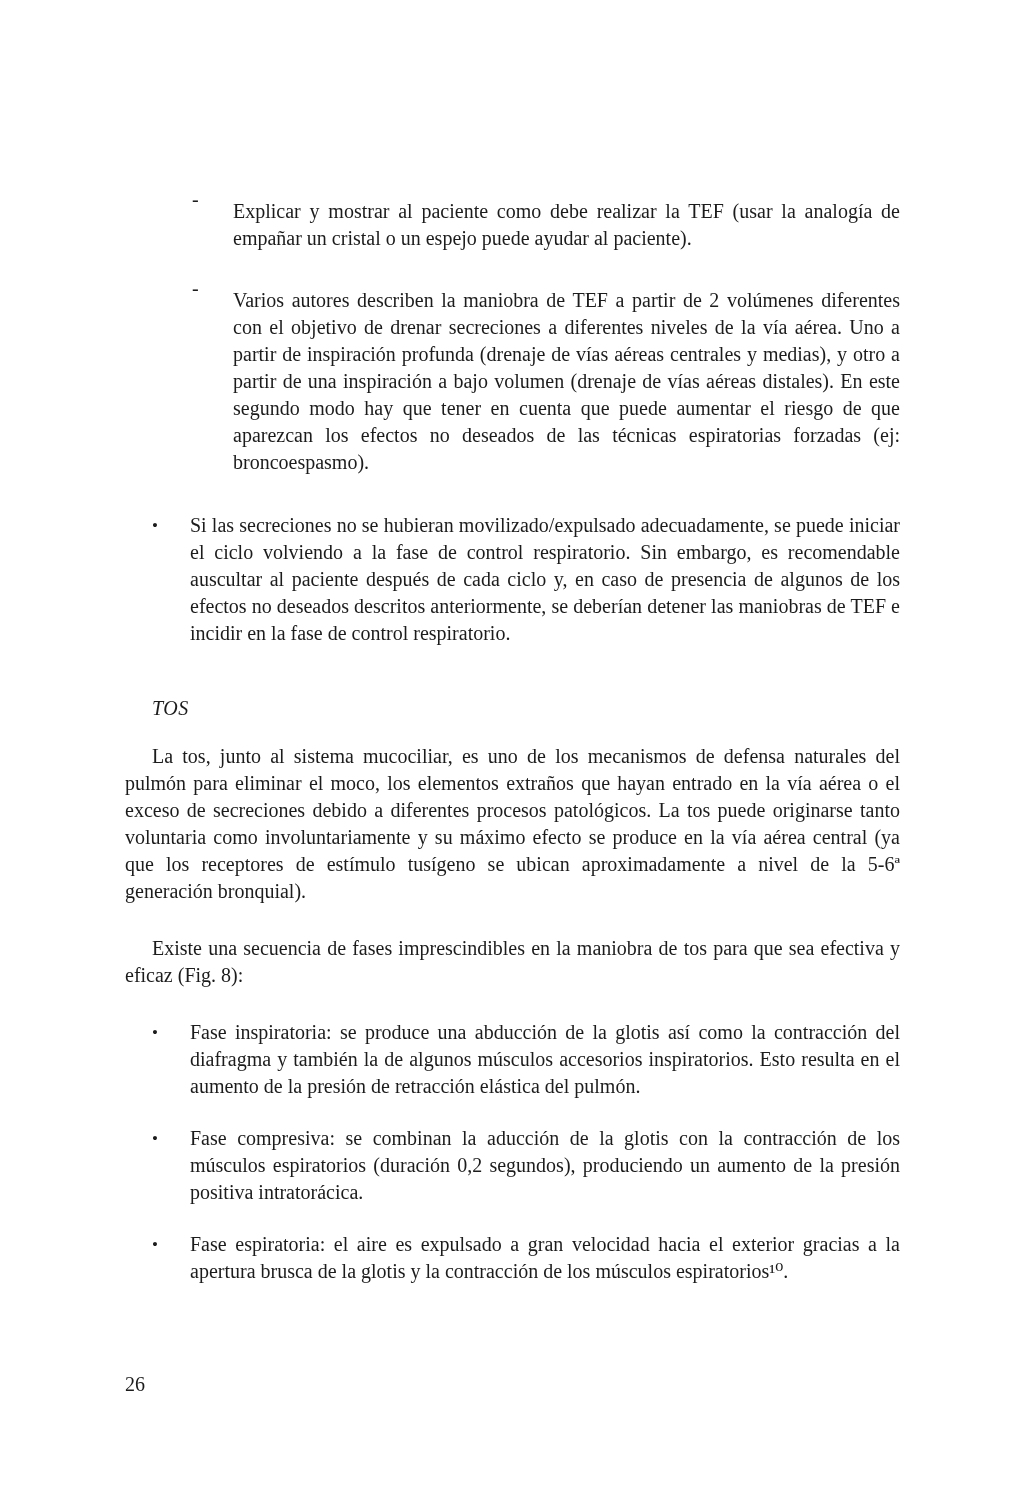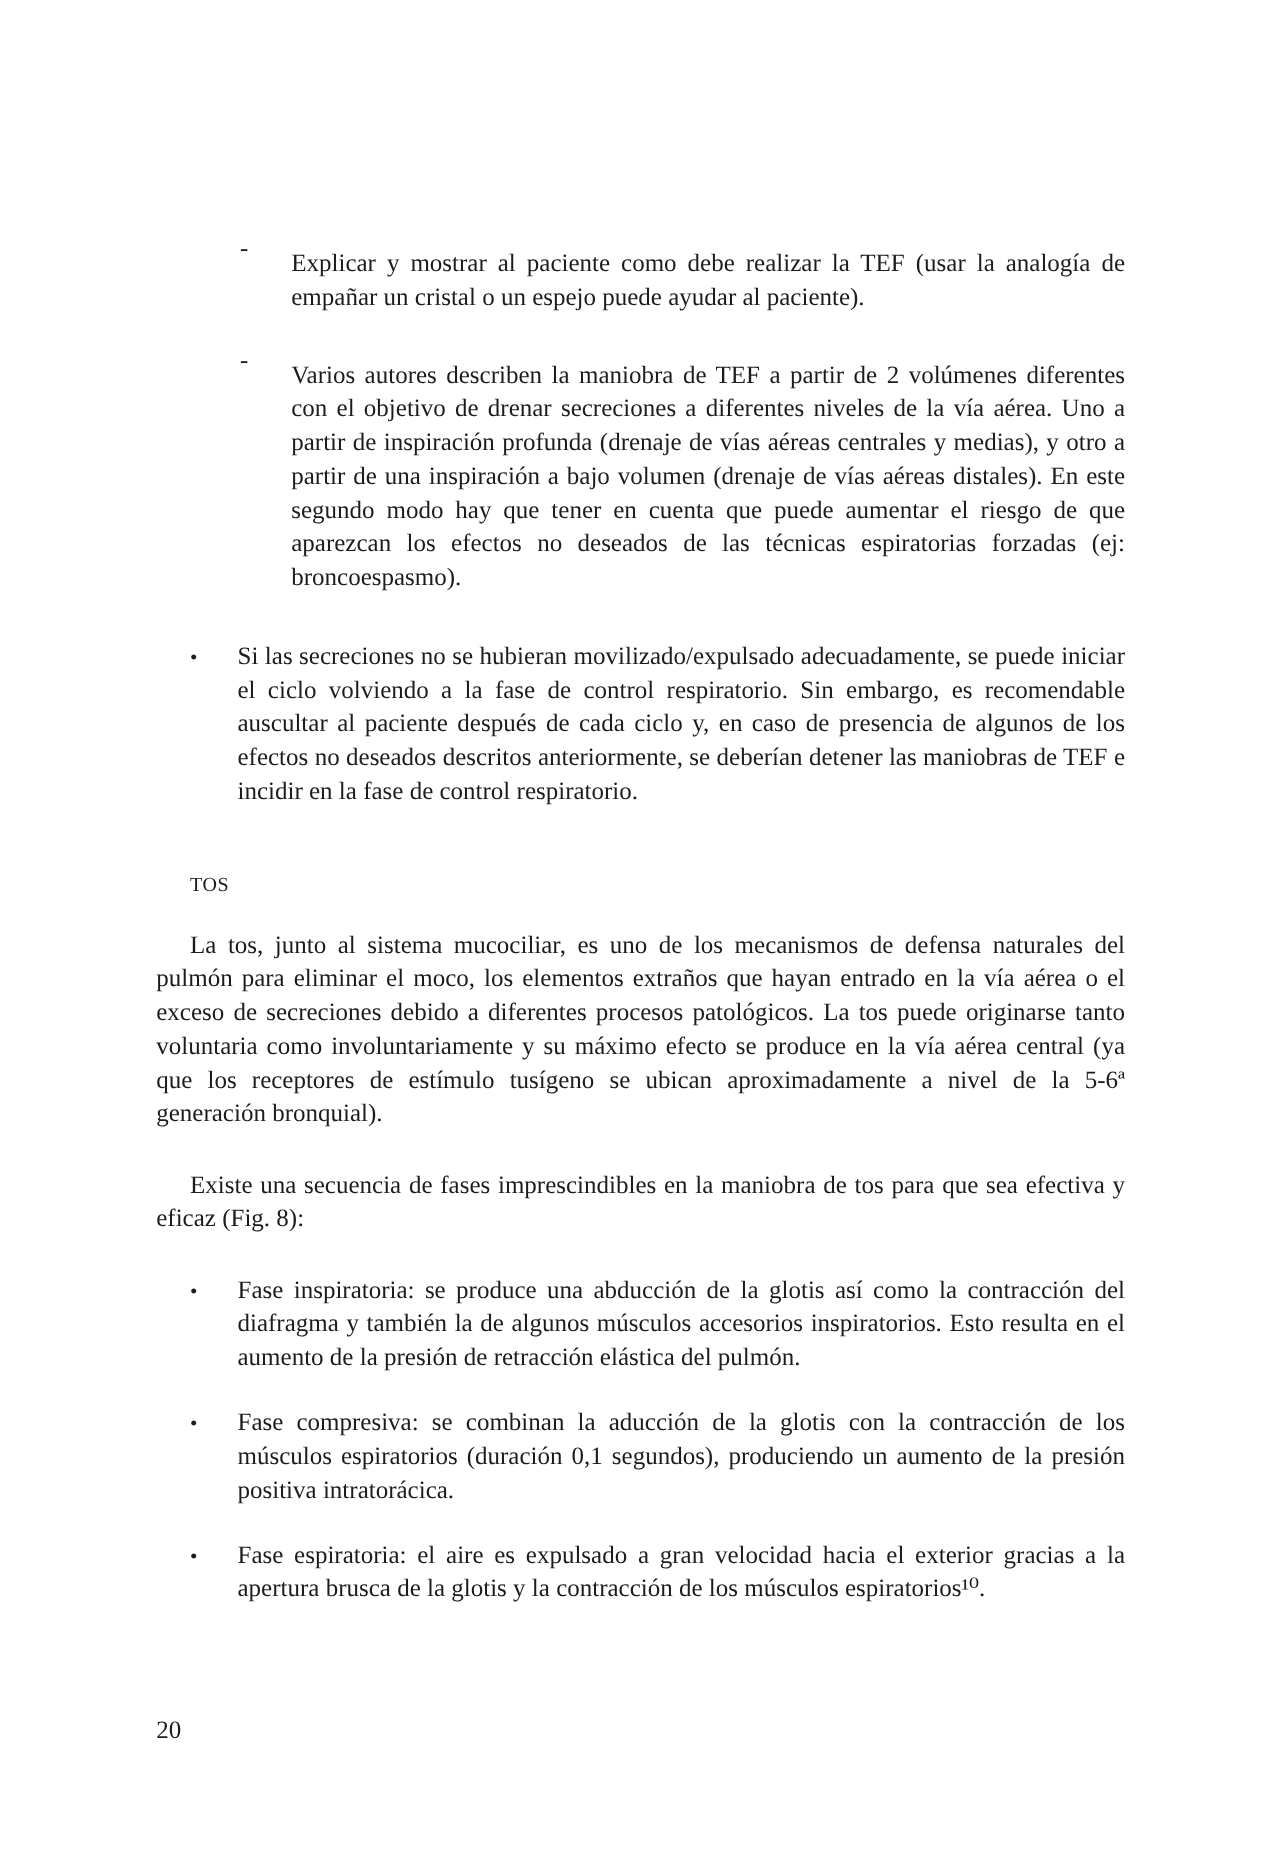--- a/index.html
+++ b/index.html
@@ -45,23 +45,24 @@
     width: 38px;
     font-size: 17px;
   }
   .bullet-item .itext {
     flex: 1;
     text-align: justify;
   }
   .spacer-md { height: 13px; }
   .section-heading {
     margin: 48px 0 21px 27px;
-    font-size: 16px;
+    font-size: 20px;
     font-weight: normal;
     letter-spacing: 0.5px;
+    font-style: italic;
   }
   .para {
     margin: 0 0 30px 0;
     text-align: justify;
     text-indent: 27px;
   }
   .page-number {
     position: absolute;
     left: 125px;
     bottom: 95px;
@@ -96,23 +97,23 @@
 
   <p class="para">Existe una secuencia de fases imprescindibles en la maniobra de tos para que sea efectiva y eficaz (Fig. 8):</p>
 
   <div class="bullet-item">
     <span class="marker">•</span>
     <div class="itext">Fase inspiratoria: se produce una abducción de la glotis así como la contracción del diafragma y también la de algunos músculos accesorios inspiratorios. Esto resulta en el aumento de la presión de retracción elástica del pulmón.</div>
   </div>
 
   <div class="bullet-item">
     <span class="marker">•</span>
-    <div class="itext">Fase compresiva: se combinan la aducción de la glotis con la contracción de los músculos espiratorios (duración 0,1 segundos), produciendo un aumento de la presión positiva intratorácica.</div>
+    <div class="itext">Fase compresiva: se combinan la aducción de la glotis con la contracción de los músculos espiratorios (duración 0,2 segundos), produciendo un aumento de la presión positiva intratorácica.</div>
   </div>
 
   <div class="bullet-item">
     <span class="marker">•</span>
     <div class="itext">Fase espiratoria: el aire es expulsado a gran velocidad hacia el exterior gracias a la apertura brusca de la glotis y la contracción de los músculos espiratorios¹⁰.</div>
   </div>
 
-  <div class="page-number">20</div>
+  <div class="page-number">26</div>
 
 </div>
 
 </body></html>

